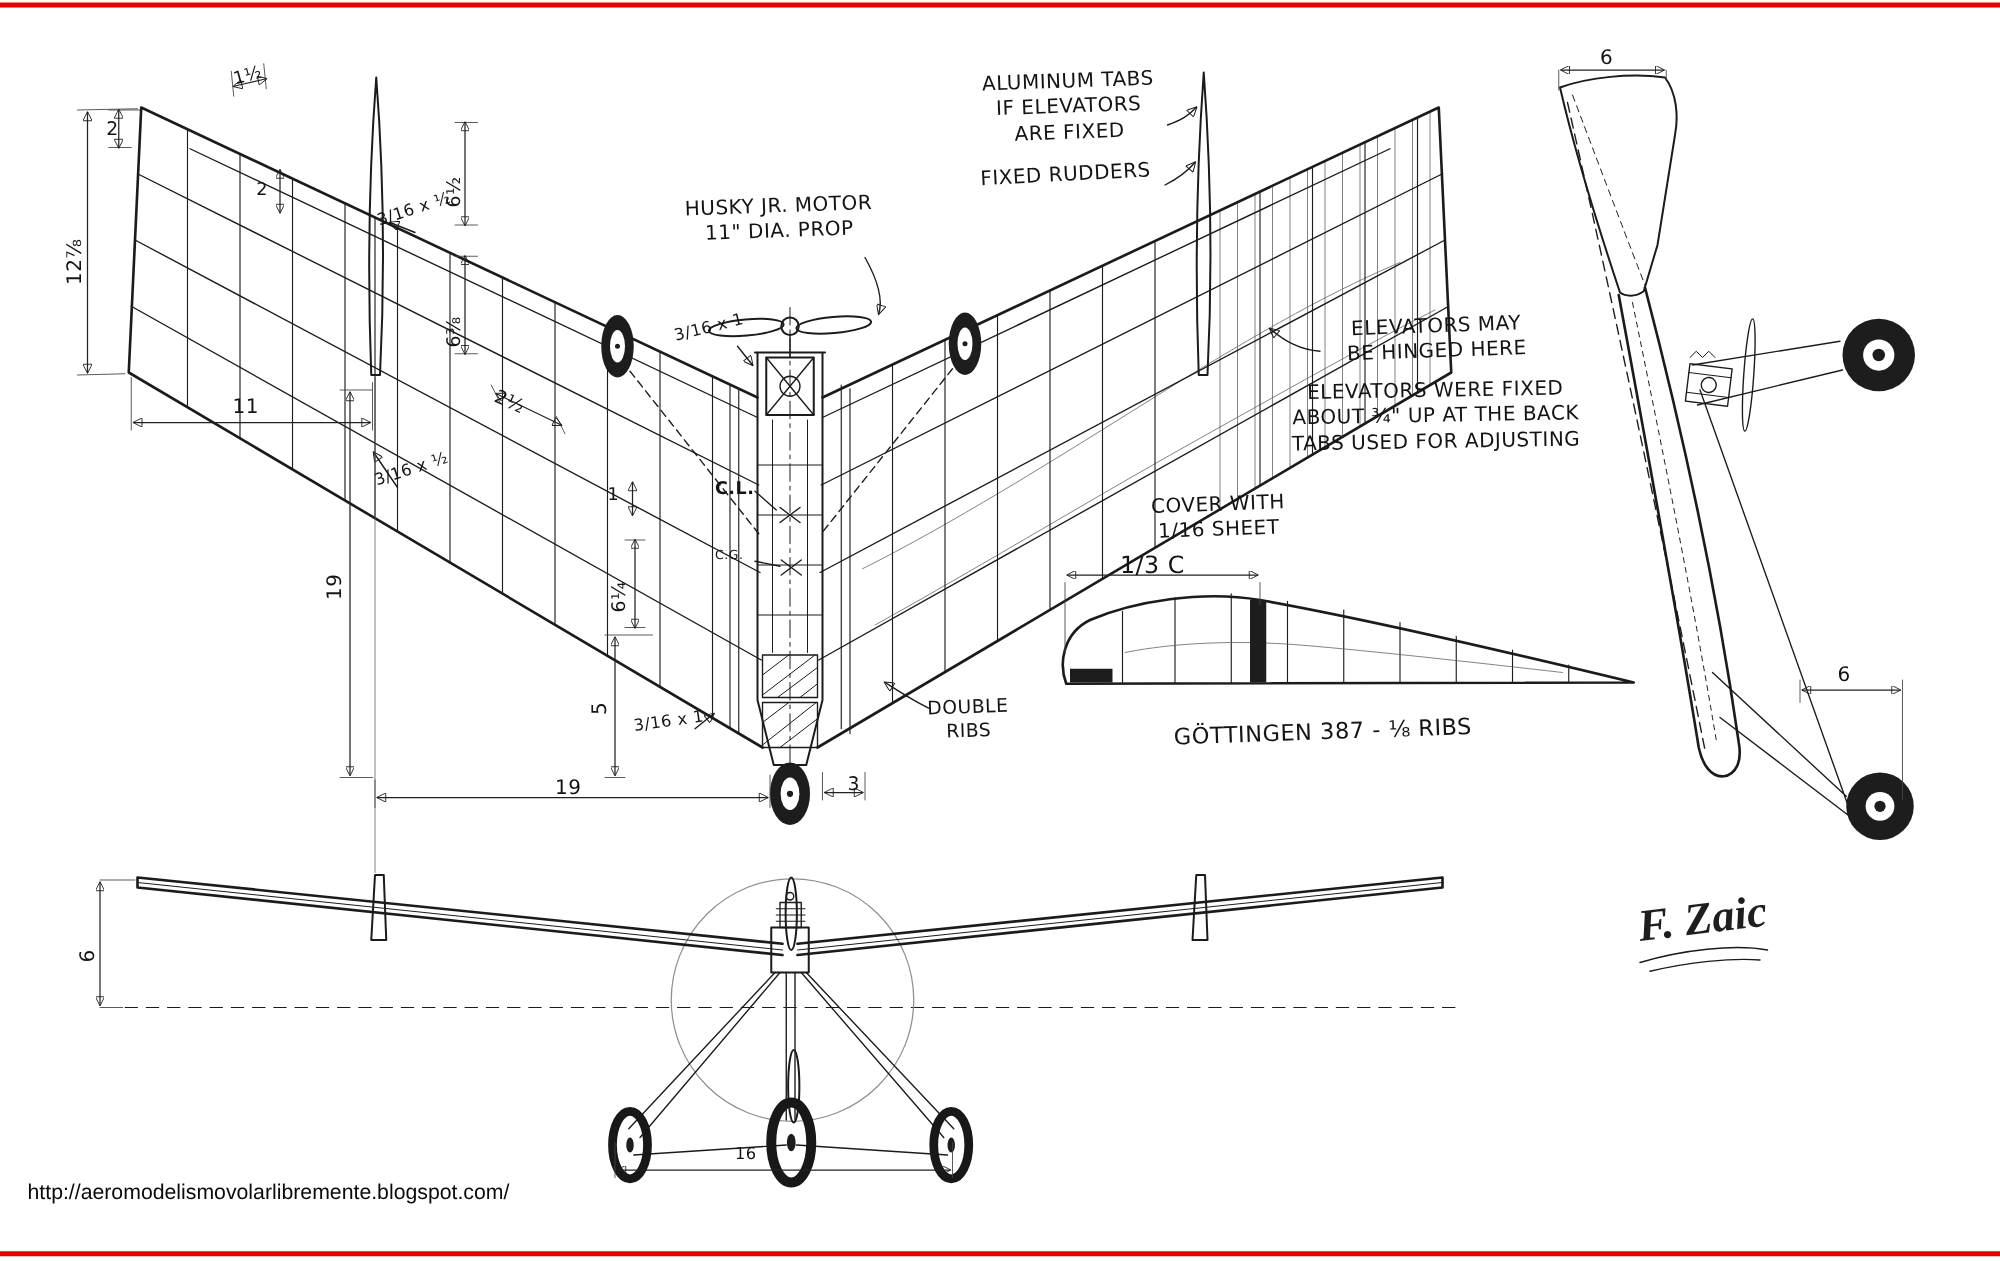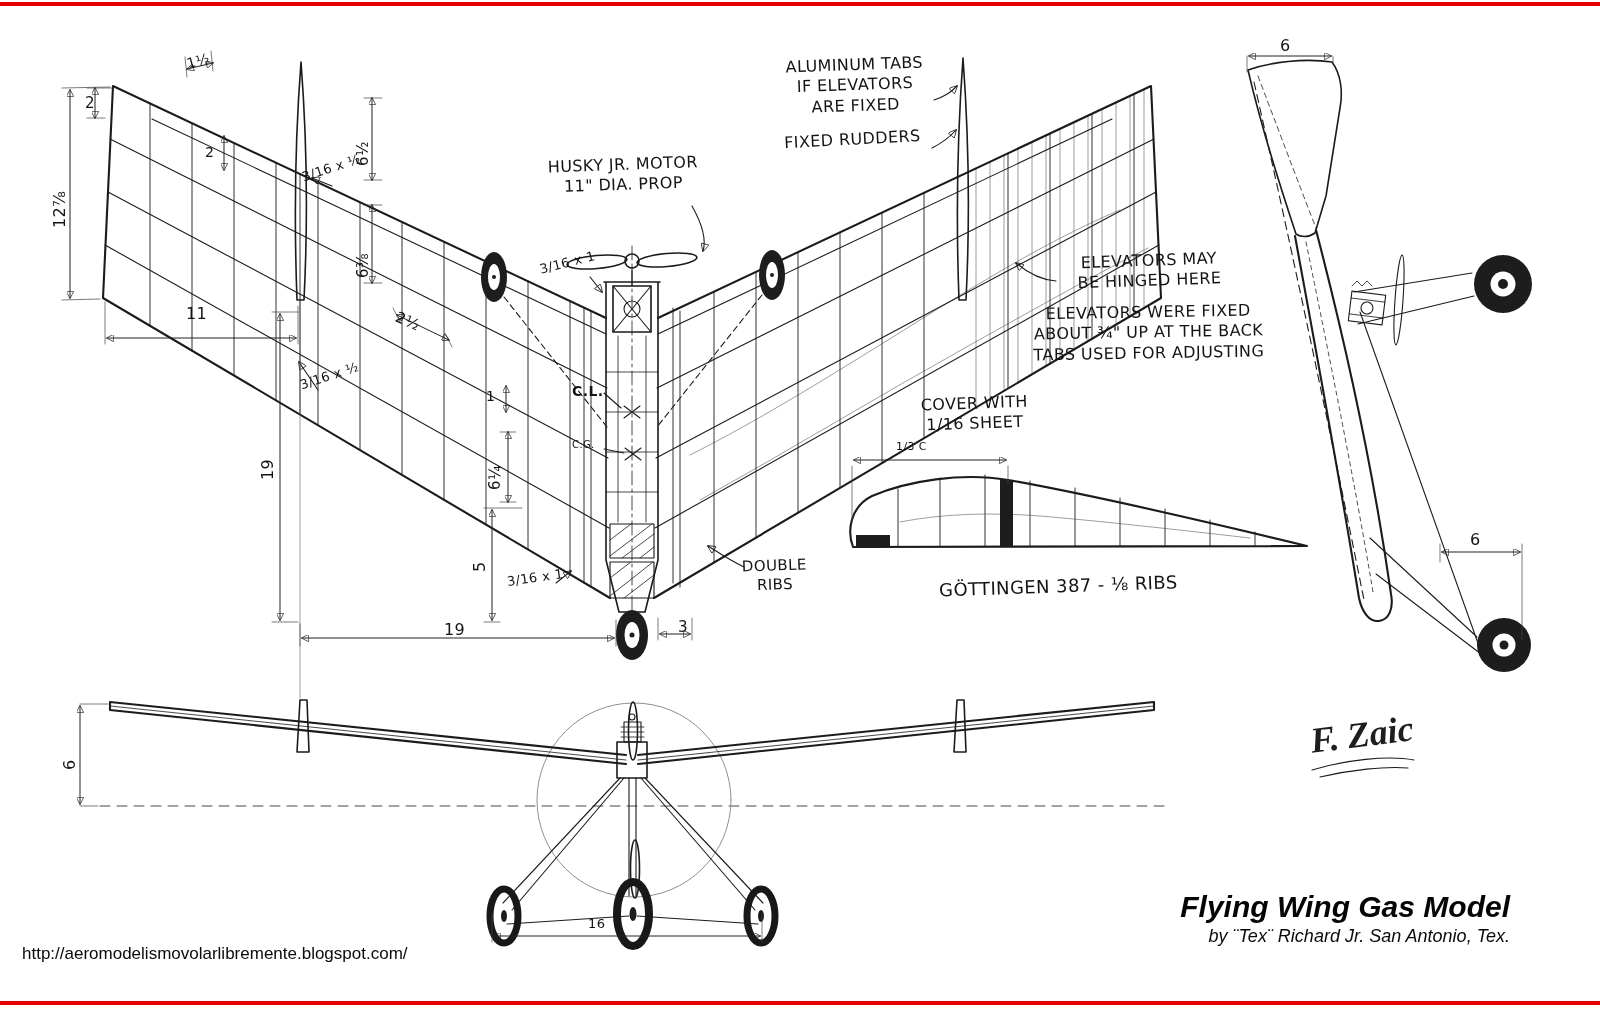--- a/index.html
+++ b/index.html
@@ -237,36 +237,34 @@
       <span class="ann note" style="left: 730px; top: 558px; font-size: 15px; width: 88px; transform: rotate(-2deg);">DOUBLE
 RIBS</span>
       <span class="ann" style="left: 85px; top: 94px; font-size: 15px;">2</span>
       <span class="ann" style="left: 50px; top: 228px; font-size: 16px; transform: rotate(-90deg);">12⅞</span>
       <span class="ann" style="left: 185px; top: 56px; font-size: 14px; transform: rotate(-15deg);">1½</span>
       <span class="ann" style="left: 205px; top: 144px; font-size: 14px;">2</span>
       <span class="ann" style="left: 354px; top: 166px; font-size: 15px; transform: rotate(-90deg);">6½</span>
       <span class="ann" style="left: 300px; top: 170px; font-size: 13px; transform: rotate(-18deg);">3/16 x ½</span>
       <span class="ann" style="left: 354px; top: 278px; font-size: 15px; transform: rotate(-90deg);">6⅜</span>
       <span class="ann" style="left: 400px; top: 308px; font-size: 15px; transform: rotate(24deg);">2½</span>
-      <span class="ann" style="left: 186px; top: 304px; font-size: 16px;">11</span>
+      <span class="ann" style="left: 186px; top: 315px; font-size: 16px;">11</span>
       <span class="ann" style="left: 298px; top: 378px; font-size: 13px; transform: rotate(-18deg);">3/16 x ½</span>
       <span class="ann" style="left: 258px; top: 480px; font-size: 16px; transform: rotate(-90deg);">19</span>
       <span class="ann" style="left: 486px; top: 388px; font-size: 14px;">1</span>
       <span class="ann" style="left: 486px; top: 490px; font-size: 15px; transform: rotate(-90deg);">6¼</span>
       <span class="ann" style="left: 538px; top: 262px; font-size: 13px; transform: rotate(-14deg);">3/16 x 1</span>
       <span class="ann" style="left: 470px; top: 572px; font-size: 16px; transform: rotate(-90deg);">5</span>
       <span class="ann" style="left: 506px; top: 574px; font-size: 13px; transform: rotate(-8deg);">3/16 x 1</span>
       <span class="ann" style="left: 444px; top: 620px; font-size: 16px;">19</span>
       <span class="ann" style="left: 678px; top: 618px; font-size: 15px;">3</span>
       <span class="ann" style="left: 572px; top: 383px; font-size: 14px; font-weight: bold;">C.L.</span>
       <span class="ann" style="left: 572px; top: 439px; font-size: 10px;">C.G.</span>
-      <span class="ann" style="left: 896px; top: 440px; font-size: 11px;">1/3 C</span>
+      <span class="ann" style="left: 896px; top: 440px; font-size: 19px;">1/3 C</span>
       <span class="ann" style="left: 1280px; top: 36px; font-size: 16px;">6</span>
       <span class="ann" style="left: 1470px; top: 530px; font-size: 16px;">6</span>
       <span class="ann" style="left: 60px; top: 770px; font-size: 16px; transform: rotate(-90deg);">6</span>
       <span class="ann" style="left: 588px; top: 916px; font-size: 13px;">16</span>
     </div>
 
   <div class="signature">F. Zaic</div>
-  <div class="title">Flying Wing Gas Model</div>
-  <div class="byline">by ¨Tex¨ Richard Jr. San Antonio, Tex.</div>
   <div class="url">http://aeromodelismovolarlibremente.blogspot.com/</div>
 </div>
 
 </body></html>

